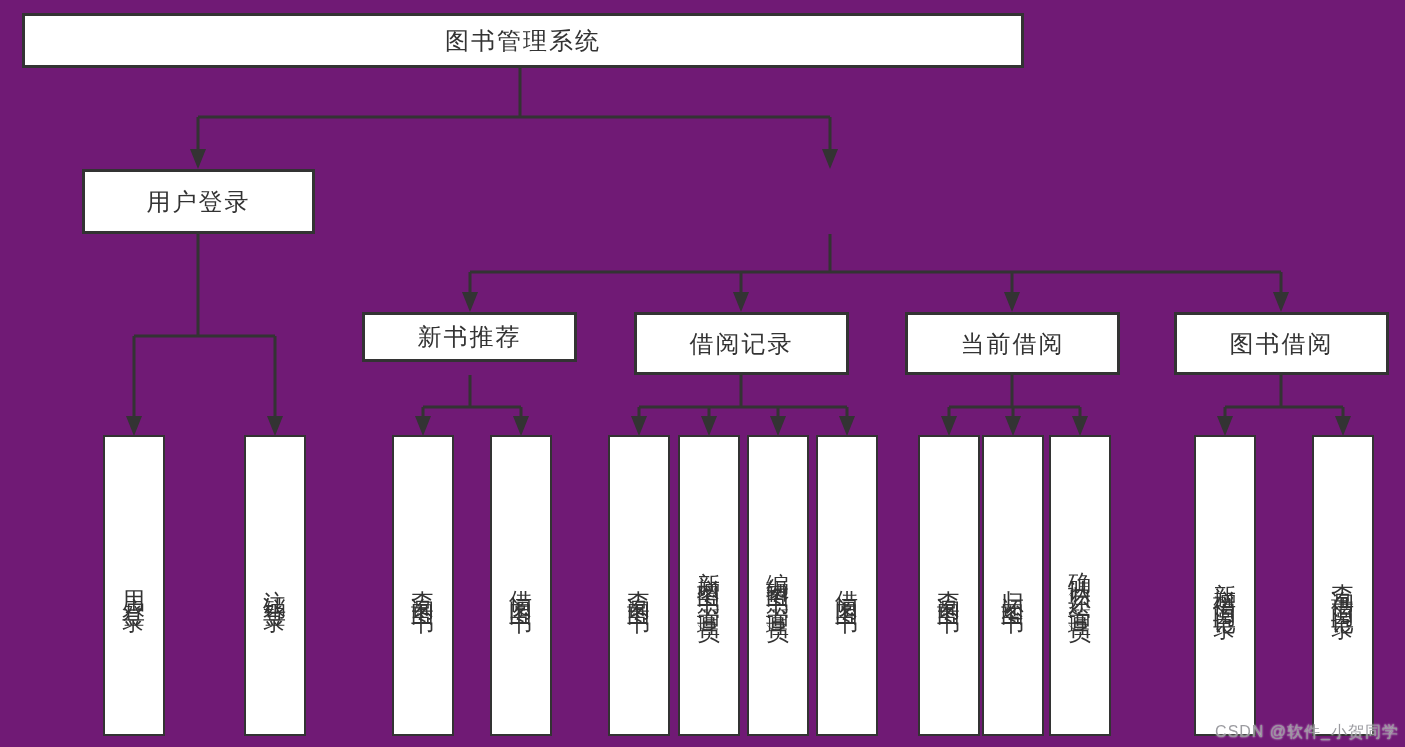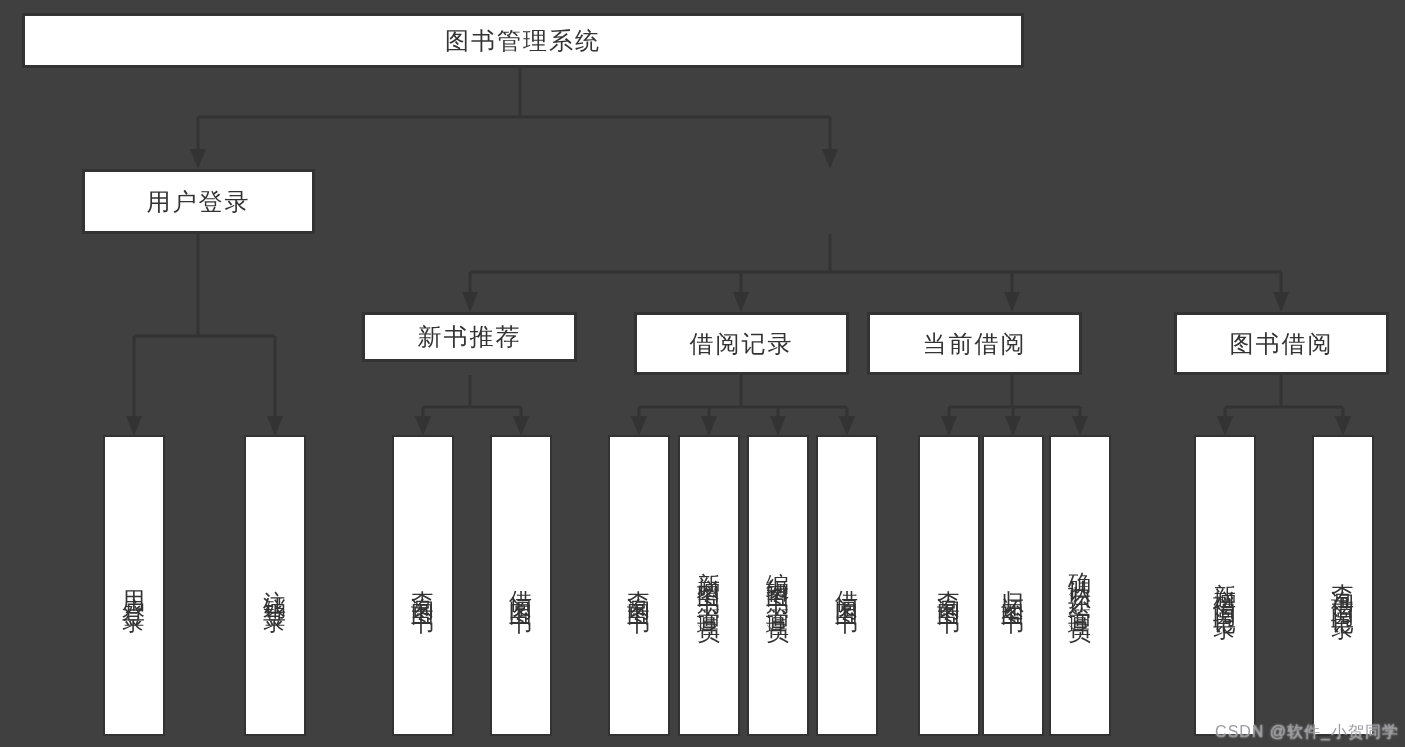--- a/index.html
+++ b/index.html
@@ -1,19 +1,19 @@
 <!DOCTYPE html>
 <html><head>
 <meta charset="utf-8">
 <style>
   html,body{margin:0;padding:0;background:#ffffff;}
   .canvas{
     position:relative;
     width:1405px;height:747px;
-    background:#404040;
+    background:#701a75;
     font-family:"Liberation Sans", sans-serif;
     color:#333333;
     overflow:hidden;
   }
   .wires{position:absolute;left:0;top:0;width:1405px;height:747px;}
   .node{
     position:absolute;
     box-sizing:border-box;
     background:#ffffff;
     border:3px solid #333333;
@@ -99,21 +99,21 @@
       <polygon points="1335,416 1351,416 1343,436"></polygon>
     </g>
   </svg>
 
   <div class="node" style="left:22px;top:13px;width:1002px;height:55px">图书管理系统</div>
 
   <div class="node" style="left:82px;top:169px;width:233px;height:65px">用户登录</div>
 
   <div class="node" style="left:362px;top:312px;width:215px;height:50px">新书推荐</div>
   <div class="node" style="left:634px;top:312px;width:215px;height:63px">借阅记录</div>
-  <div class="node" style="left:867px;top:312px;width:215px;height:63px">当前借阅</div>
+  <div class="node" style="left:905px;top:312px;width:215px;height:63px">当前借阅</div>
   <div class="node" style="left:1174px;top:312px;width:215px;height:63px">图书借阅</div>
 
   <div class="node leaf" style="left:103px">用户登录</div>
   <div class="node leaf" style="left:244px">注销登录</div>
 
   <div class="node leaf" style="left:392px">查询图书</div>
   <div class="node leaf" style="left:490px">借阅图书</div>
 
   <div class="node leaf" style="left:608px">查询图书</div>
   <div class="node leaf" style="left:678px">新增图书（管理员）</div>

